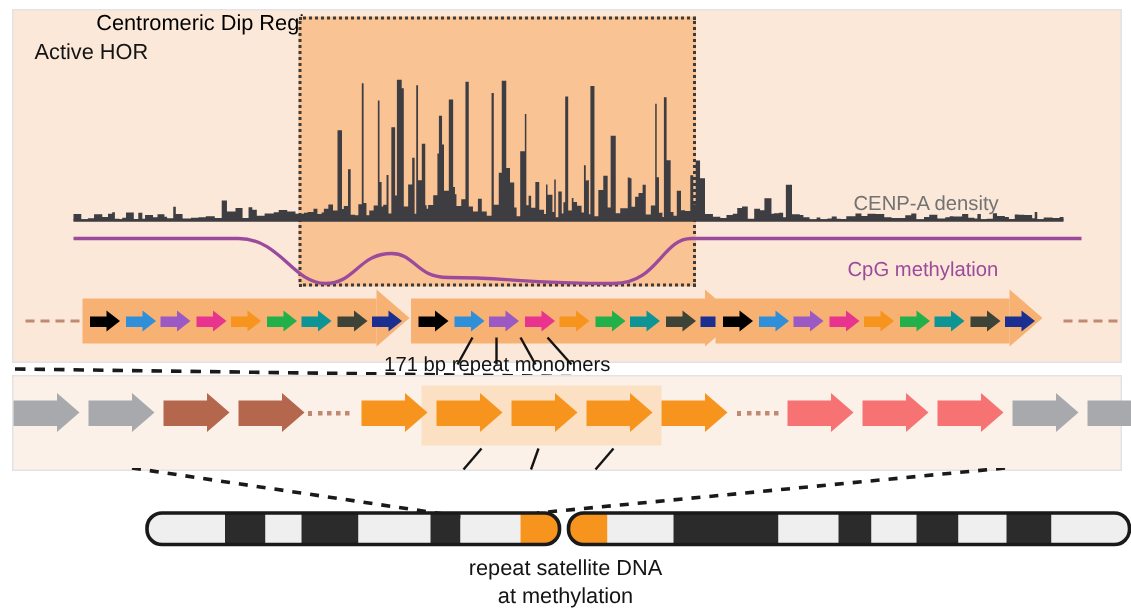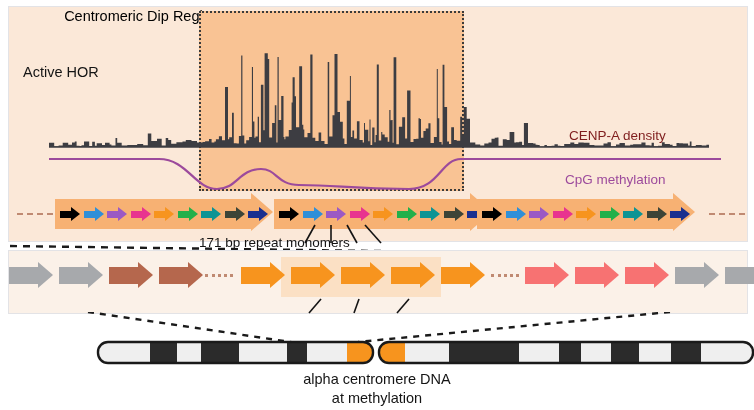--- a/index.html
+++ b/index.html
@@ -18,27 +18,27 @@
     background: #fbe8d8;
     border: 1px solid #e3e3e6;
   }
   #cdr-box {
     position: absolute; left: 190px; top: 4px;
     width: 265px; height: 180px;
     background: #f9c394;
     border: 2px dotted #3b3b3b;
   }
   .lbl { position: absolute; color:#141414; white-space: nowrap; }
-  #active-hor-label { left: 14px; top: 20px; font-size: 14.5px; margin-top: 37px; }
+  #active-hor-label { left: 14px; top: 20px; font-size: 14.5px; }
   #cdr-label {
     left: 190px; top: 18px; width: 265px;
     text-align: center; font-size: 14.5px; line-height: 18px;
     white-space: normal;
   }
-  #cenpa-label { left: 560px; top: 121px; font-size: 13.5px; color:#7f1d1d; }
+  #cenpa-label { left: 560px; top: 121px; font-size: 13.5px; color:#737373; }
   #cpg-label   { left: 556px; top: 165px; font-size: 13.5px; color:#9c4a9c; }
 
   #cenpa-svg { position:absolute; left:0; top:0; width:740px; height:236px; }
 
   
   #track-hor { position:absolute; left:0; top:190px; width:740px; height:34px; }
   .dashline {
     position:absolute; top:16px; height:0;
     border-top: 2px dashed #c08a72;
   }
@@ -59,21 +59,21 @@
   }
   .mono .shaft { position:absolute; left:0; top:3.5px; width:13px; height:7px; }
   .mono .head  { position:absolute; left:11px; top:0;
                  width:0;height:0;border-top:7px solid transparent;
                  border-bottom:7px solid transparent; border-left:9px solid; }
 
   
   #mono-leaders { position:absolute; left:0; top:214px; width:740px; height:26px; }
   #mono-caption {
     position:absolute; left:190px; top:228px; width:265px;
-    font-size:13.5px; color:#141414;
+    text-align:center; font-size:13.5px; color:#141414;
   }
 
   
   #connector-1 { position:absolute; left:0; top:240px; width:754px; height:22px; }
 
   
   #panel-array {
     position:absolute; left:8px; top:250px;
     width:740px; height:64px;
     background:#fbf1e8;
@@ -370,17 +370,17 @@
         <rect x="581" y="4" width="30" height="21" fill="#efefef" clip-path="url(#clip379)"></rect>
         <rect x="611" y="4" width="28" height="21" fill="#2b2b2b" clip-path="url(#clip379)"></rect>
         <rect x="639" y="4" width="32" height="21" fill="#efefef" clip-path="url(#clip379)"></rect>
         <rect x="671" y="4" width="30" height="21" fill="#2b2b2b" clip-path="url(#clip379)"></rect>
         <rect x="701" y="4" width="52" height="21" fill="#efefef" clip-path="url(#clip379)"></rect>
         <rect x="379" y="4" width="374" height="21" rx="10" ry="10" fill="none" stroke="#1a1a1a" stroke-width="2.4"></rect>
       </g>
   </svg>
 
   <div id="chr-caption">
-    <div>alpha centromere DNA</div>
+    <div>repeat satellite DNA</div>
     <div>at methylation</div>
   </div>
 
 </div>
 
 </body></html>

